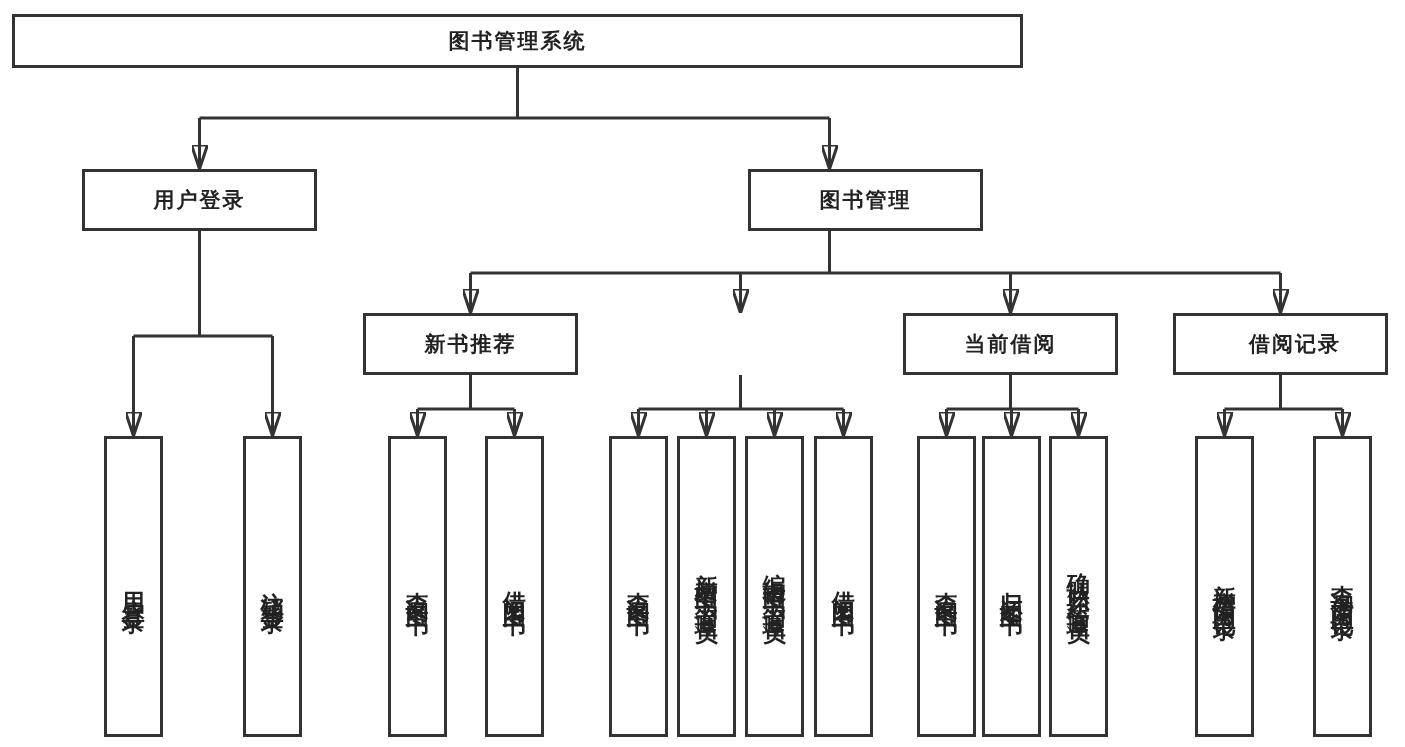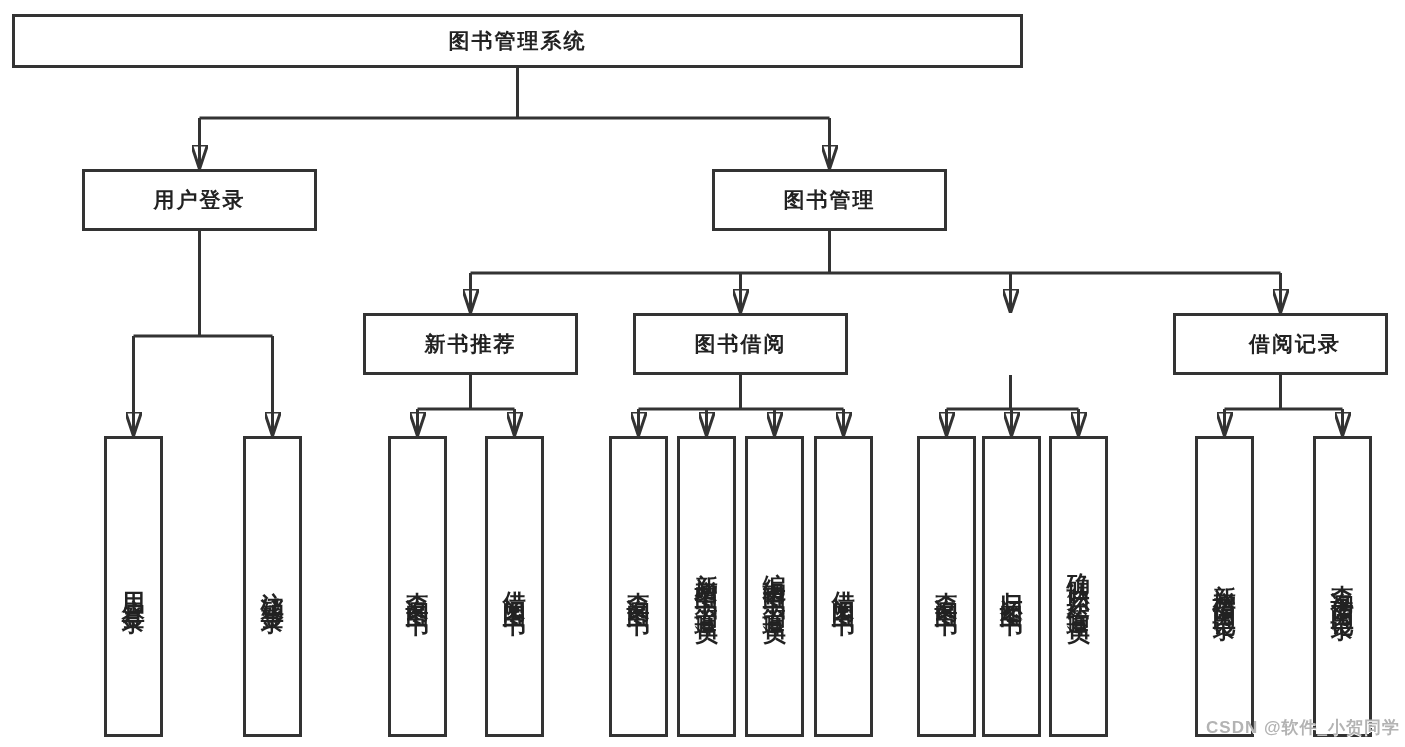--- a/index.html
+++ b/index.html
@@ -101,29 +101,29 @@
     <line x1="1342.5" y1="409" x2="1342.5" y2="436" marker-end="url(#ah)"></line>
   </svg>
 
   <div class="box" style="left:12px;top:14px;width:1011px;height:54px;">
     <span class="h-label">图书管理系统</span>
   </div>
 
   <div class="box" style="left:82px;top:169px;width:235px;height:62px;">
     <span class="h-label">用户登录</span>
   </div>
-  <div class="box" style="left:712px;top:169px;width:235px;height:62px;">
+  <div class="box" style="left:748px;top:169px;width:235px;height:62px;">
     <span class="h-label">图书管理</span>
   </div>
 
   <div class="box" style="left:363px;top:313px;width:215px;height:62px;">
     <span class="h-label">新书推荐</span>
   </div>
-  <div class="box" style="left:633px;top:313px;width:215px;height:62px;">
-    <span class="h-label">图书借阅</span>
+  <div class="box" style="left:903px;top:313px;width:215px;height:62px;">
+    <span class="h-label">当前借阅</span>
   </div>
   <div class="box" style="left:1173px;top:313px;width:215px;height:62px;padding-left:29px;">
     <span class="h-label">借阅记录</span>
   </div>
 
   <div class="box" style="left:104px;top:436px;width:59px;height:301px;">
     <span class="v-label">用户登录</span>
   </div>
   <div class="box" style="left:243px;top:436px;width:59px;height:301px;">
     <span class="v-label">注销登录</span>
@@ -159,15 +159,14 @@
     <span class="v-label">确认归还（管理员）</span>
   </div>
 
   <div class="box" style="left:1195px;top:436px;width:59px;height:301px;">
     <span class="v-label">新增借阅记录</span>
   </div>
   <div class="box" style="left:1313px;top:436px;width:59px;height:301px;">
     <span class="v-label">查询借阅记录</span>
   </div>
 
-  <div class="watermark">CSDN @软件_小贺同学</div>
 
 </div>
 
 </body></html>

